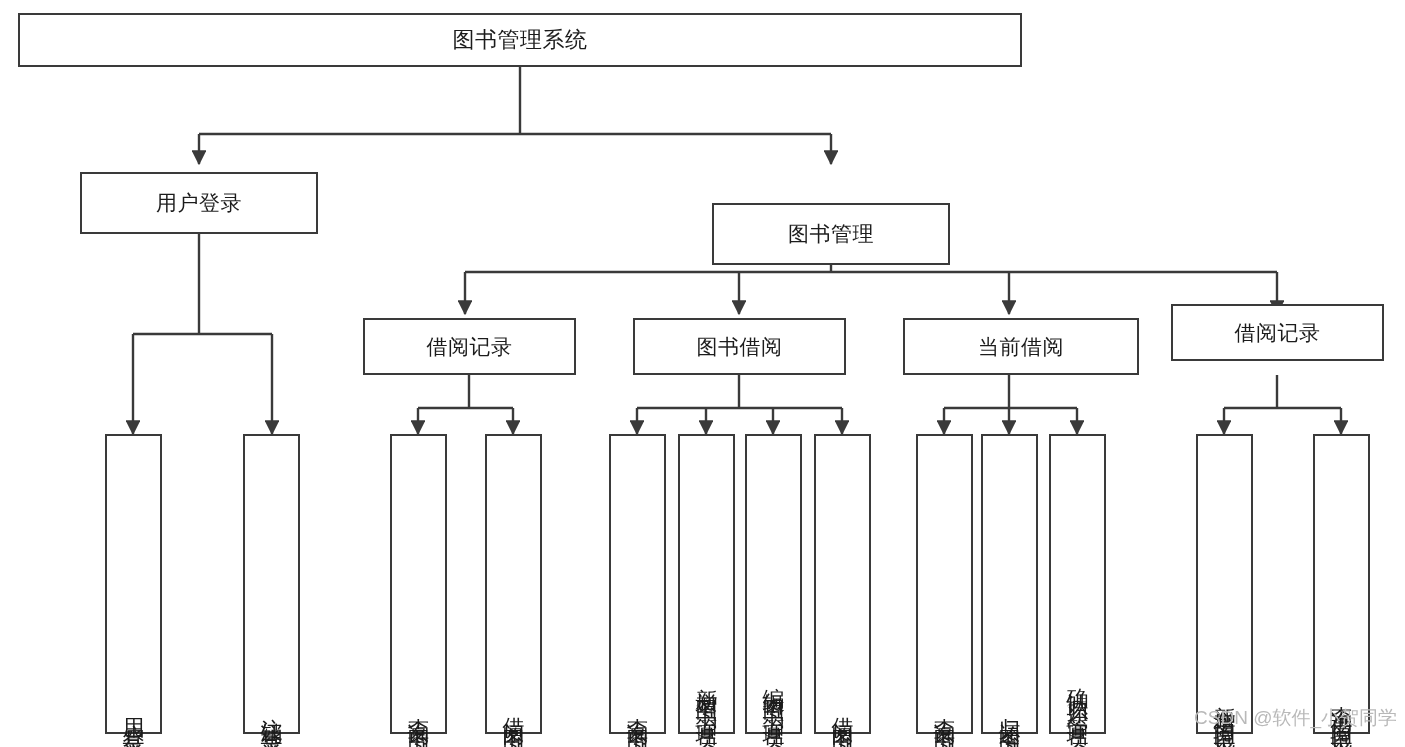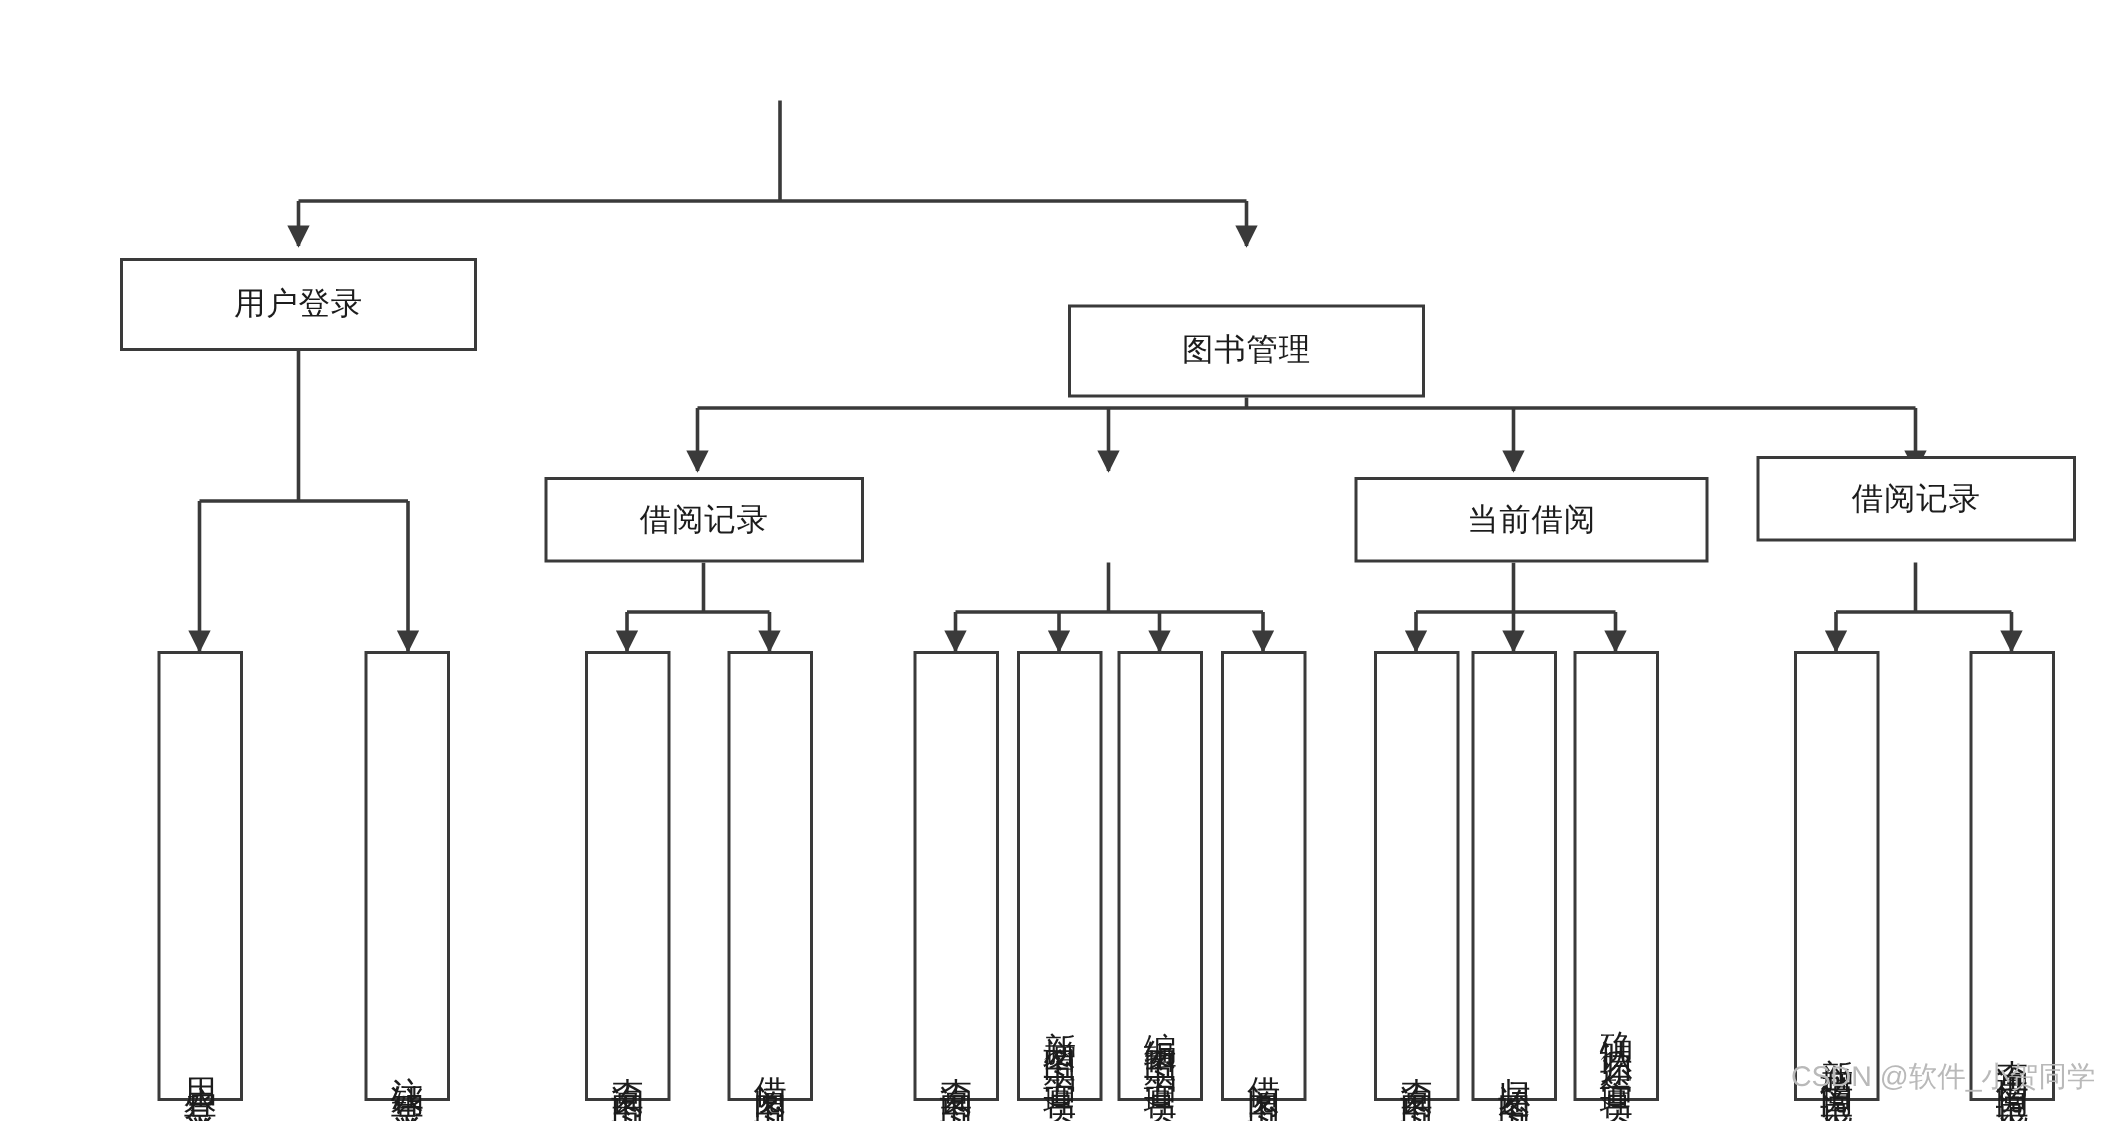--- a/index.html
+++ b/index.html
@@ -107,30 +107,36 @@
       <path d="M 1009 408 L 1009 434" marker-end="url(#arrow)"></path>
       <path d="M 1077 408 L 1077 434" marker-end="url(#arrow)"></path>
 
       <path d="M 1277 375 L 1277 408"></path>
       <path d="M 1224 408 L 1341 408"></path>
       <path d="M 1224 408 L 1224 434" marker-end="url(#arrow)"></path>
       <path d="M 1341 408 L 1341 434" marker-end="url(#arrow)"></path>
     </g>
   </svg>
 
+  <div class="node h-node" id="n-root" style="left:18px;top:13px;width:1004px;height:54px;">
+    <span class="lbl">图书管理系统</span>
+  </div>
 
   <div class="node h-node" style="left:80px;top:172px;width:238px;height:62px;">
     <span class="lbl">用户登录</span>
   </div>
   <div class="node h-node" style="left:712px;top:172px;width:238px;height:62px;margin-top:31px;">
     <span class="lbl">图书管理</span>
   </div>
 
   <div class="node h-node" style="left:363px;top:318px;width:213px;height:57px;">
     <span class="lbl">借阅记录</span>
+  </div>
+  <div class="node h-node" style="left:633px;top:318px;width:213px;height:57px;">
+    <span class="lbl">图书借阅</span>
   </div>
   <div class="node h-node" style="left:903px;top:318px;width:236px;height:57px;">
     <span class="lbl">当前借阅</span>
   </div>
   <div class="node h-node" style="left:1171px;top:304px;width:213px;height:57px;">
     <span class="lbl">借阅记录</span>
   </div>
 
   <div class="node v-node" style="left:105px;top:434px;width:57px;height:300px;">
     <span class="lbl">用户登录</span>

